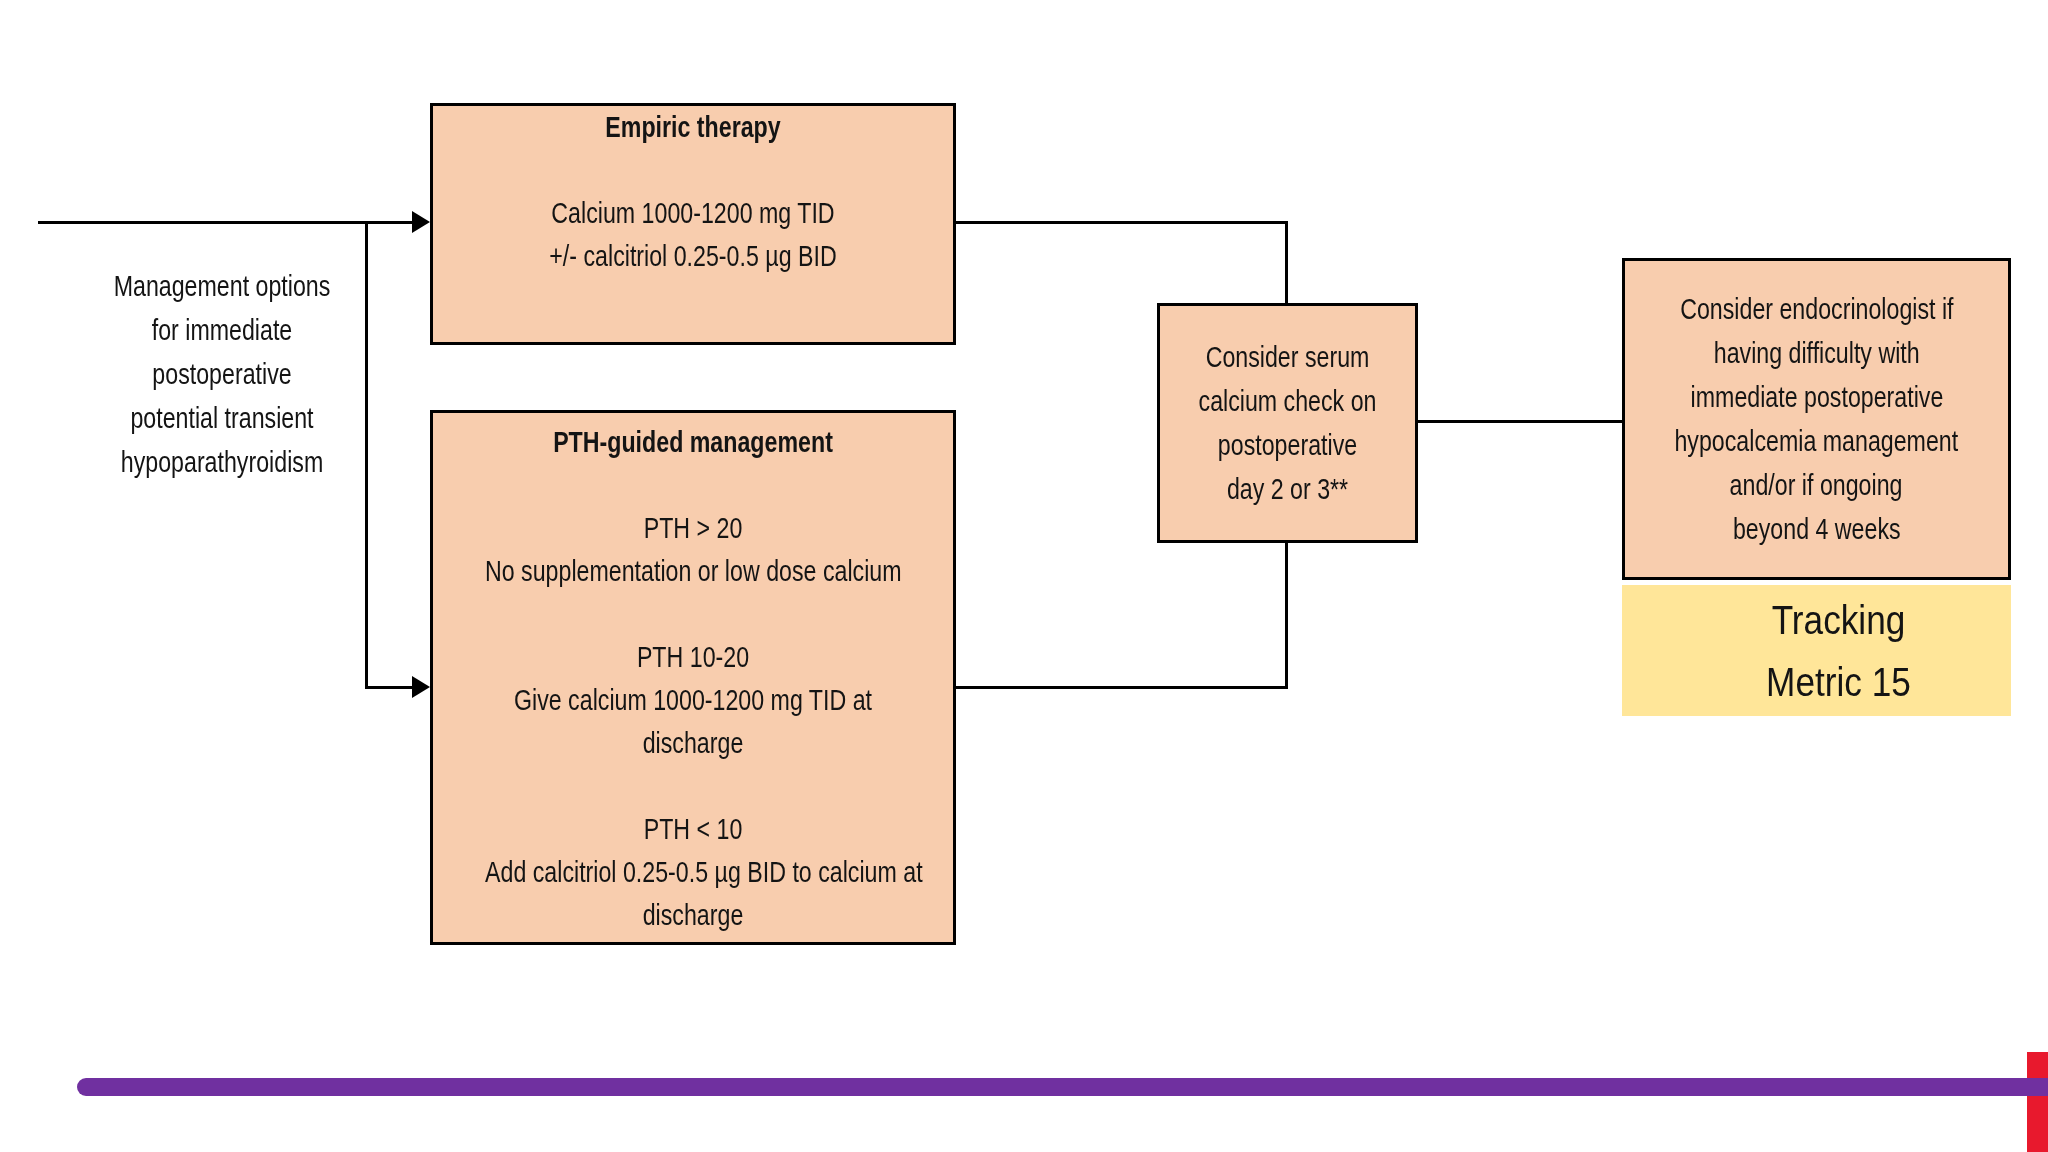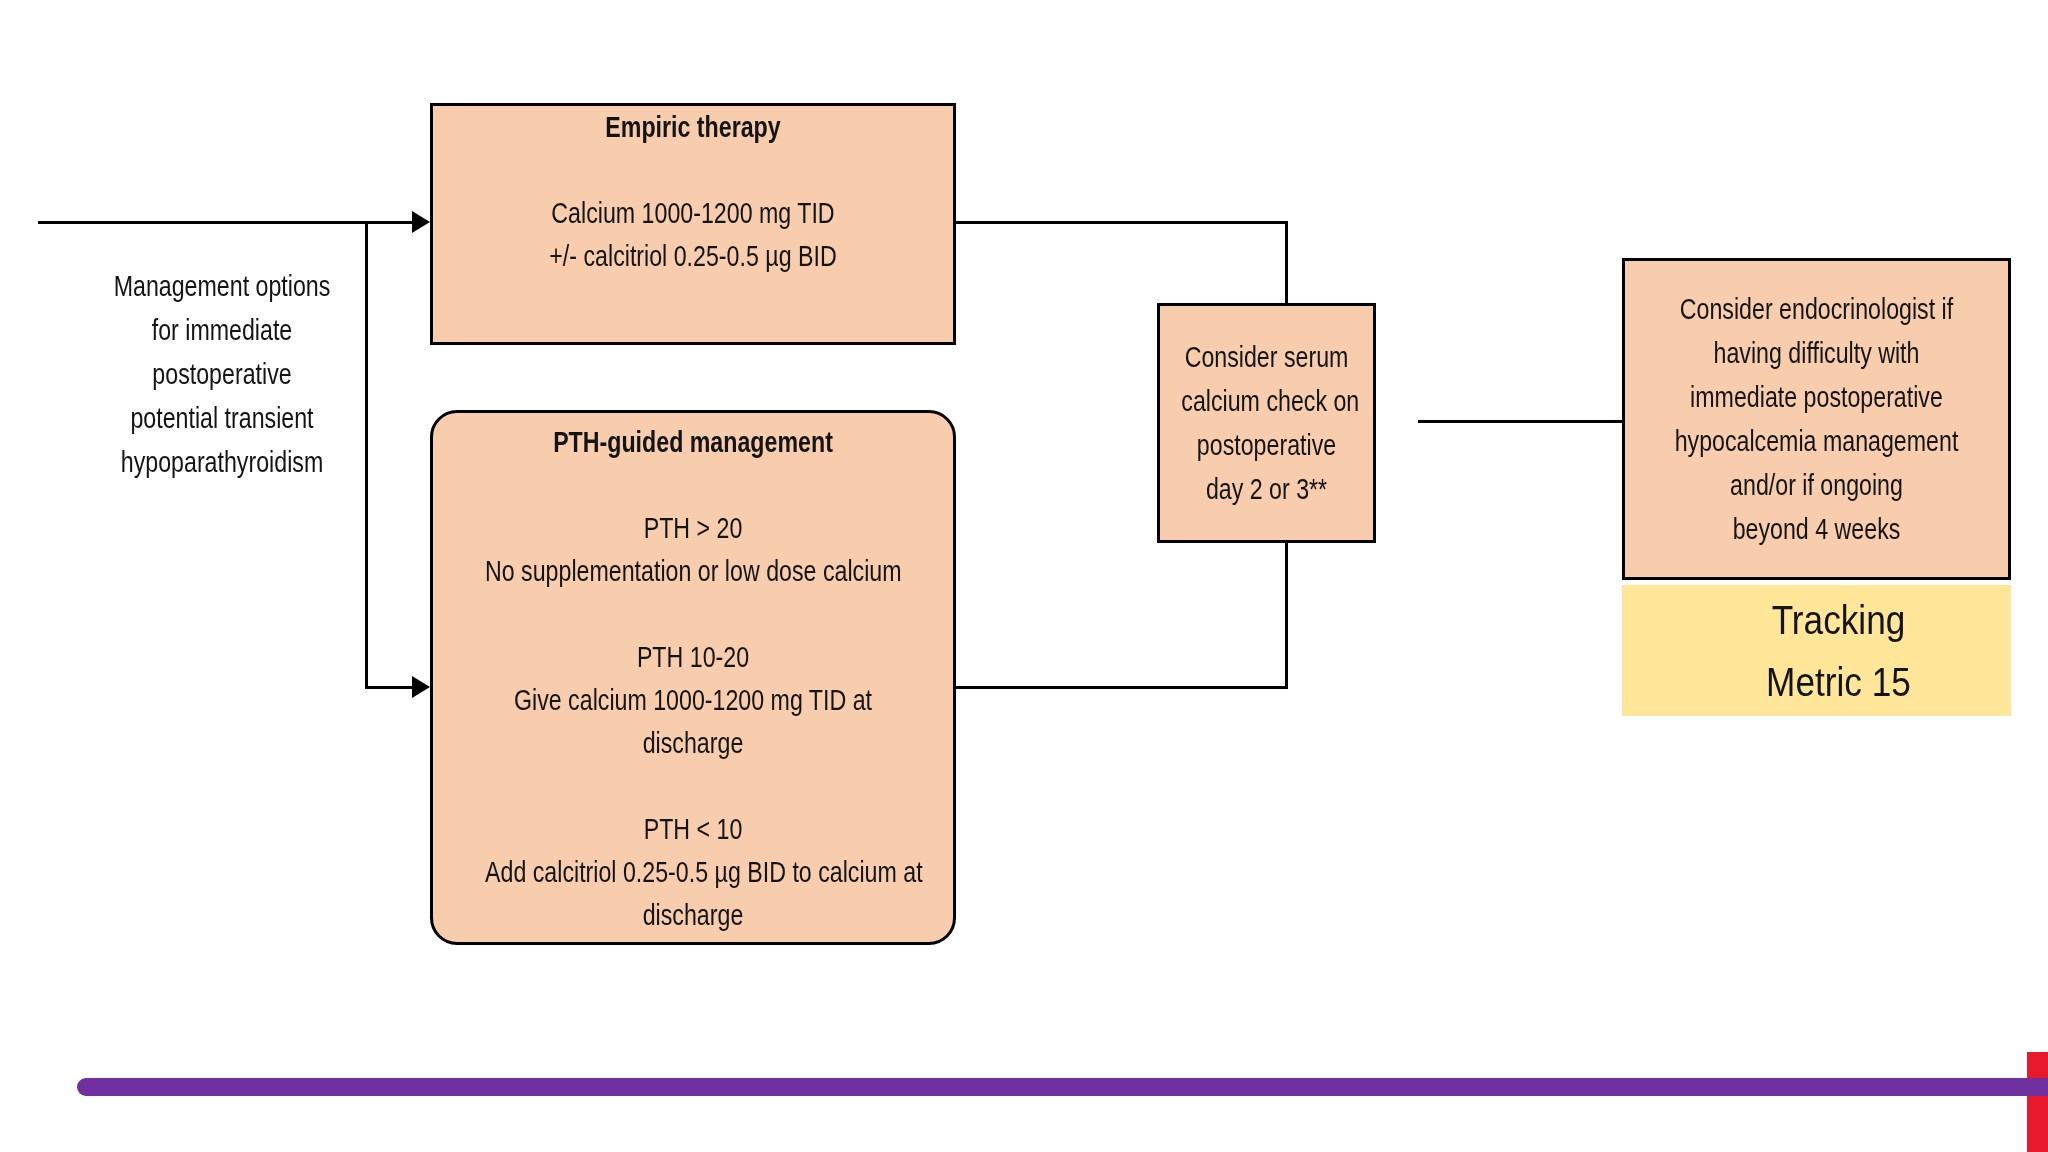--- a/index.html
+++ b/index.html
@@ -69,46 +69,46 @@
     <div class="tline" style="line-height:44px;">potential transient</div>
     <div class="tline" style="line-height:44px;">hypoparathyroidism</div>
   </div>
 
   <div class="node" style="left:430px; top:103px; width:526px; height:242px; ">
     <div class="tline bold gap-below">Empiric therapy</div>
     <div class="tline">Calcium 1000-1200 mg TID</div>
     <div class="tline">+/- calcitriol 0.25-0.5 µg BID</div>
   </div>
 
-  <div class="node" style="left:430px; top:410px; width:526px; height:535px; padding-top:8px;border-radius:27px;">
+  <div class="node" style="left:430px; top:410px; width:526px; height:535px; padding-top:8px;">
     <div class="tline bold gap-below">PTH-guided management</div>
     <div class="gap-below">
       <div class="tline">PTH &gt; 20</div>
       <div class="tline">No supplementation or low dose calcium</div>
     </div>
     <div class="gap-below">
       <div class="tline">PTH 10-20</div>
       <div class="tline">Give calcium 1000-1200 mg TID at</div>
       <div class="tline">discharge</div>
     </div>
     <div>
       <div class="tline">PTH &lt; 10</div>
       <div class="tline">Add calcitriol 0.25-0.5 µg BID to calcium at</div>
       <div class="tline">discharge</div>
     </div>
   </div>
 
-  <div class="node vcenter lh44" style="left:1157px; top:303px; width:219px; height:240px;">
+  <div class="node vcenter lh44" style="left:1157px; top:303px; width:261px; height:240px;">
     <div class="tline">Consider serum</div>
     <div class="tline">calcium check on</div>
     <div class="tline">postoperative</div>
     <div class="tline">day 2 or 3**</div>
   </div>
 
-  <div class="node vcenter lh44" style="left:1622px; top:258px; width:389px; height:322px;">
+  <div class="node vcenter lh44" style="left:1622px; top:258px; width:389px; height:322px;align-items:center;">
     <div class="tline">Consider endocrinologist if</div>
     <div class="tline">having difficulty with</div>
     <div class="tline">immediate postoperative</div>
     <div class="tline">hypocalcemia management</div>
     <div class="tline">and/or if ongoing</div>
     <div class="tline">beyond 4 weeks</div>
   </div>
 
   <div class="tracking" style="left:1622px; top:585px; width:389px; height:131px;">
     <div class="tline">Tracking</div>

